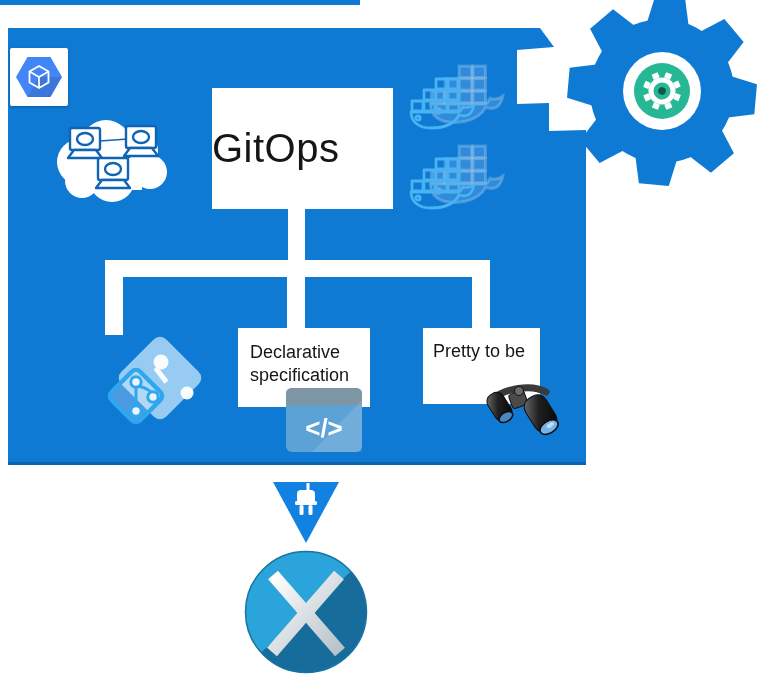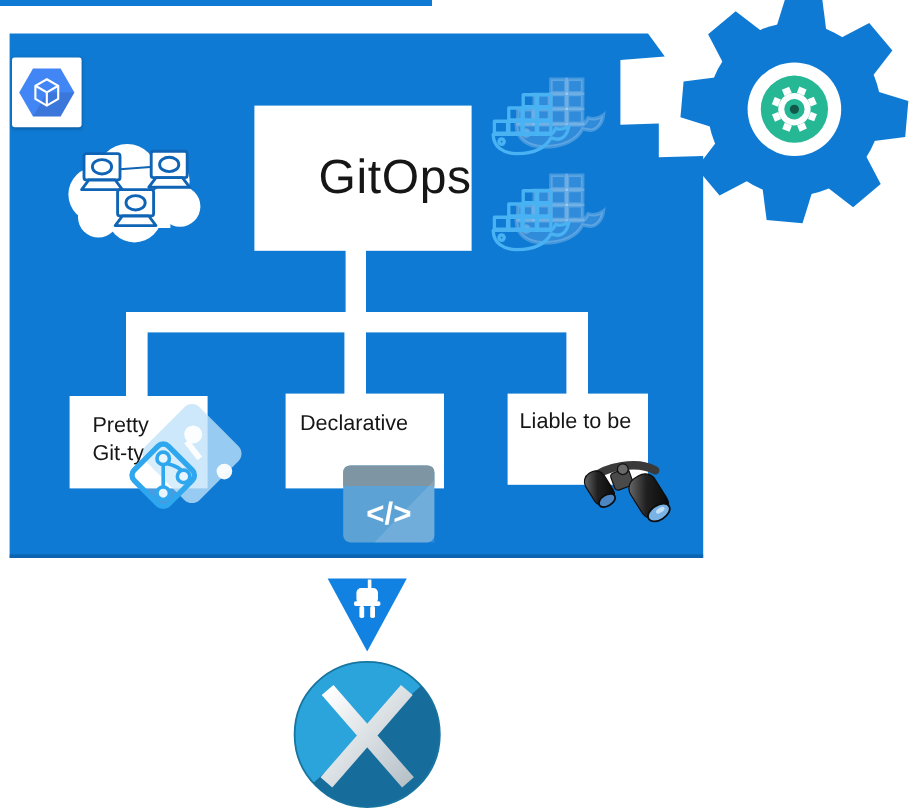--- a/index.html
+++ b/index.html
@@ -7,21 +7,21 @@
     position:relative;width:763px;height:675px;overflow:hidden;
     background:#ffffff;font-family:"Liberation Sans",sans-serif;
   }
   .layer{position:absolute;left:0;top:0;width:763px;height:675px;pointer-events:none;}
   .label-box{
     position:absolute;background:#ffffff;color:#161616;
     font-size:18px;line-height:23px;
   }
   .gitops-box{
     position:absolute;left:212px;top:88px;width:181px;height:121px;
-    background:#ffffff;display:flex;align-items:center;justify-content:flex-end;
+    background:#ffffff;display:flex;align-items:center;justify-content:flex-start;
     font-size:40px;color:#161616;letter-spacing:.5px;
   }
   .box1{left:58px;top:330px;width:115px;height:77px;padding:13px 0 0 19px;box-sizing:border-box;}
   .box2{left:238px;top:328px;width:132px;height:79px;padding:13px 0 0 12px;box-sizing:border-box;}
   .box3{left:423px;top:328px;width:117px;height:76px;padding:12px 0 0 10px;box-sizing:border-box;}
   .gke-card{
     position:absolute;left:10px;top:48px;width:58px;height:58px;background:#ffffff;
     border-radius:2px;box-shadow:0 1px 3px rgba(0,0,0,.25);
   }
 </style>
@@ -173,31 +173,28 @@
         <line x1="29" y1="29" x2="38.5" y2="23.5"></line>
         <line x1="29" y1="29" x2="29" y2="40"></line>
       </g>
     </svg>
   </div>
 
   <div class="gitops-box">
     <span>GitOps</span>
   </div>
 
-  <div class="label-box box1">
-    <div>Pretty</div>
-    <div>Git-ty</div>
-  </div>
 
   <div class="label-box box2">
     <div>Declarative</div>
+    <div>specification</div>
   </div>
 
   <div class="label-box box3">
-    <div>Liable to be</div>
+    <div>Pretty to be</div>
   </div>
 
   <svg class="layer" viewBox="0 0 763 675">
 
     <g>
       <rect x="-31.8" y="-31.8" width="63.6" height="63.6" rx="9" transform="translate(160,378) rotate(45)" fill="rgba(190,225,248,0.78)"></rect>
       <g fill="#ffffff" opacity="0.95">
         <circle cx="161" cy="362" r="7.5"></circle>
         <circle cx="187" cy="393" r="6.5"></circle>
         <rect x="158.5" y="366" width="5" height="18" transform="rotate(-38 161 375)"></rect>

